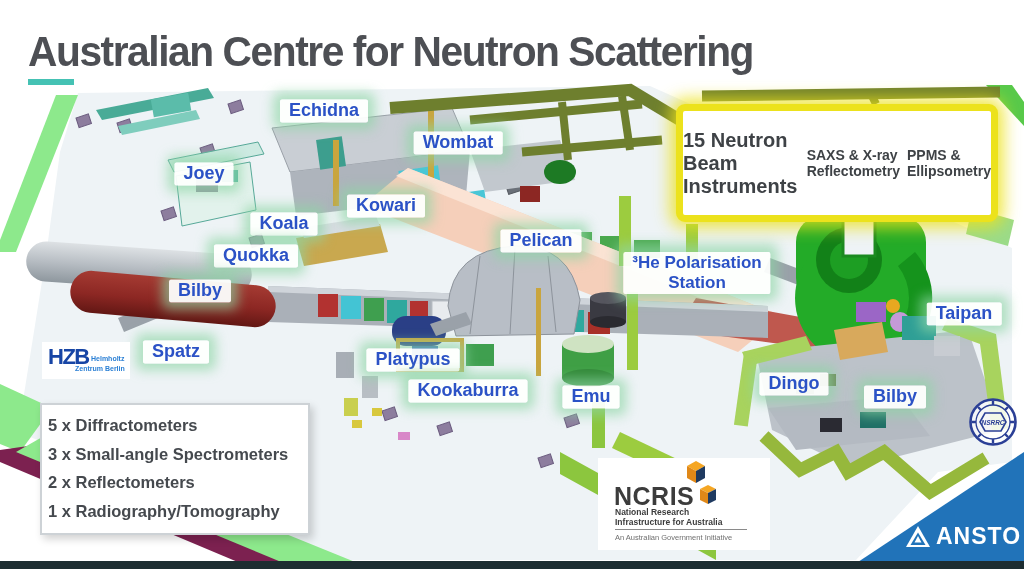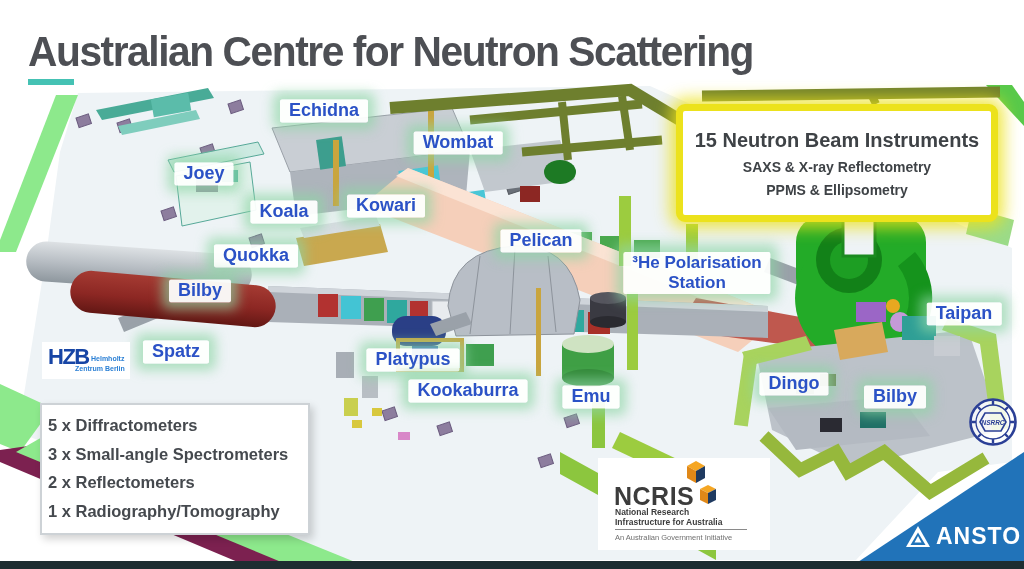--- a/index.html
+++ b/index.html
@@ -14,21 +14,21 @@
   #facility{position:absolute;left:0;top:0;z-index:1;}
   
   .inst-label{position:absolute;z-index:5;transform:translate(-50%,-50%);
       background:rgba(253,255,253,.95);color:#2b52c6;font-size:18px;font-weight:bold;
       line-height:1.18;padding:1px 9px;border-radius:2px;text-align:center;white-space:pre-line;
       box-shadow:0 0 12px 7px rgba(141,214,164,.65);margin-left:18px;}
   .inst-label.small{font-size:17px;}
   
   #info-box{position:absolute;left:676px;top:104px;width:322px;height:118px;z-index:10;
       background:#ffffff;border:7px solid #ece21c;border-radius:9px;box-sizing:border-box;
-      box-shadow:0 0 16px 6px rgba(236,226,28,.8);display:flex;flex-direction:column;
+      box-shadow:0 0 16px 6px rgba(236,226,28,.8);display:flex;flex-direction:row;
       align-items:center;justify-content:center;gap:7px;}
   #info-box .heading{font-size:20px;font-weight:bold;color:#3e4246;}
   #info-box .line{font-size:14px;font-weight:bold;color:#3e4246;}
   
   #summary-box{position:absolute;left:40px;top:403px;width:270px;height:132px;z-index:10;
       background:#ffffff;border:2px solid #cdd2d6;box-sizing:border-box;
       box-shadow:3px 4px 8px rgba(0,0,0,.18);display:flex;flex-direction:column;
       justify-content:space-between;padding:11px 6px;text-align:left;}
   #summary-box .item{font-size:16.5px;font-weight:bold;color:#45494e;line-height:1.2;}
   
@@ -237,21 +237,21 @@
       <rect x="820" y="418" width="22" height="14" fill="#2a2a32"></rect>
       <path d="M764,436 L800,470 L836,452 L848,472 L884,452 L930,492 L986,458" stroke="#96b83c" stroke-width="13" fill="none"></path>
       <rect x="796" y="380" width="18" height="14" fill="#6a7f4f"></rect>
       <rect x="820" y="374" width="16" height="12" fill="#6a7f4f"></rect>
     </g>
   </svg>
 
   <div class="inst-label" style="left:306px;top:111px">Echidna</div>
   <div class="inst-label" style="left:440px;top:143px">Wombat</div>
   <div class="inst-label" style="left:186px;top:174px">Joey</div>
-  <div class="inst-label" style="left:266px;top:212px">Koala</div>
+  <div class="inst-label" style="left:266px;top:224px">Koala</div>
   <div class="inst-label" style="left:368px;top:206px">Kowari</div>
   <div class="inst-label" style="left:238px;top:256px">Quokka</div>
   <div class="inst-label" style="left:182px;top:291px">Bilby</div>
   <div class="inst-label" style="left:158px;top:352px">Spatz</div>
   <div class="inst-label" style="left:523px;top:241px">Pelican</div>
   <div class="inst-label small" style="left:679px;top:273px">³He Polarisation
 Station</div>
   <div class="inst-label" style="left:395px;top:360px">Platypus</div>
   <div class="inst-label" style="left:450px;top:391px">Kookaburra</div>
   <div class="inst-label" style="left:573px;top:397px">Emu</div>

